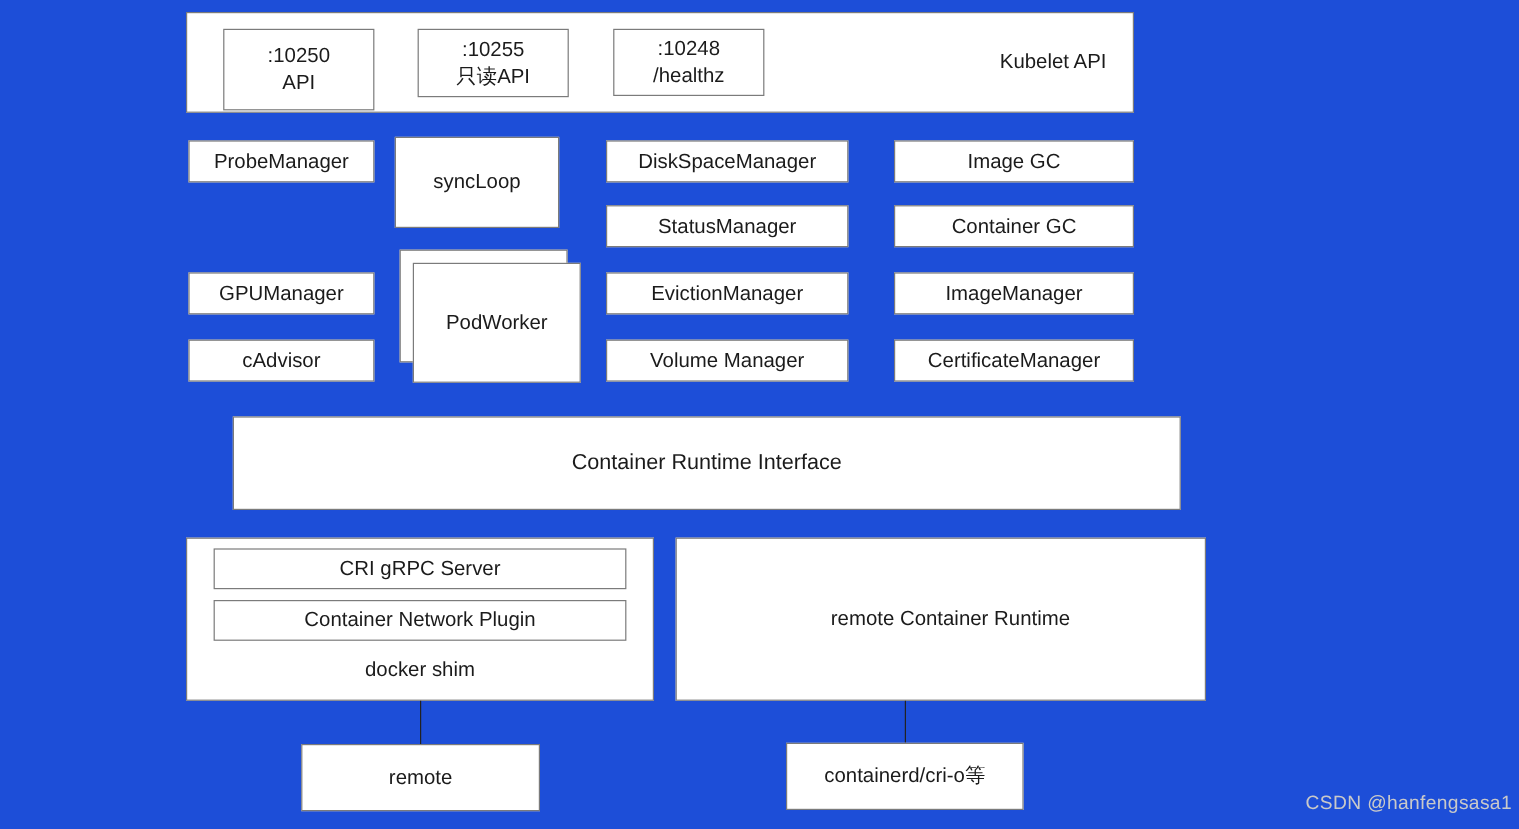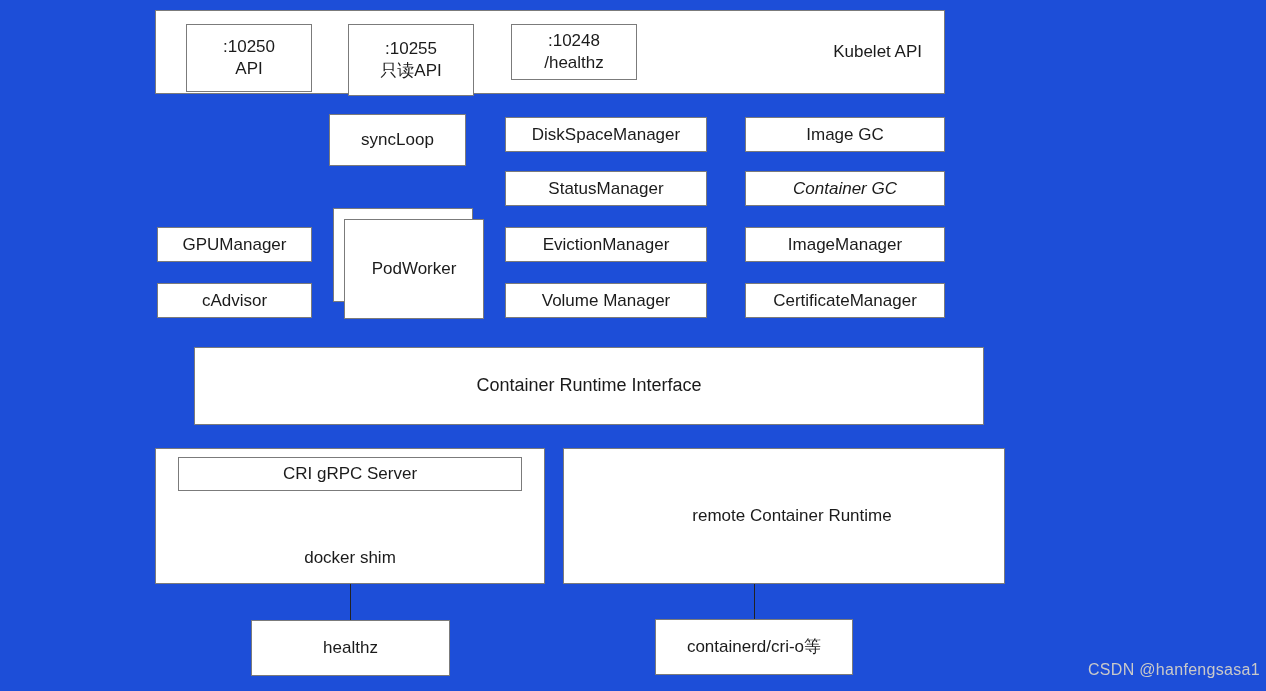--- a/index.html
+++ b/index.html
@@ -77,68 +77,70 @@
 
 <div id="canvas">
 
   <div class="box api-shell" style="left:155px; top:10px; width:790px; height:84px;">
     <span>Kubelet API</span>
   </div>
 
   <div class="box port-box" style="left:186px; top:24px; width:126px; height:68px;">:10250
 API</div>
 
-  <div class="box port-box" style="left:348px; top:24px; width:126px; height:72px;">:10255
+  <div class="box port-box" style="left:348px; top:24px; width:126px; height:57px;">:10255
 只读API</div>
 
   <div class="box port-box" style="left:511px; top:24px; width:126px; height:56px;">:10248
 /healthz</div>
 
+  <div class="box" style="left:157px; top:117px; width:155px; height:35px;">ProbeManager</div>
 
 
   <div class="box" style="left:157px; top:227px; width:155px; height:35px;">GPUManager</div>
 
   <div class="box" style="left:157px; top:283px; width:155px; height:35px;">cAdvisor</div>
 
-  <div class="box" style="left:329px; top:114px; width:137px; height:52px;">syncLoop</div>
+  <div class="box" style="left:329px; top:114px; width:137px; height:76px;">syncLoop</div>
 
   <div class="box stack-back" style="left:333px; top:208px; width:140px; height:94px;"></div>
 
   <div class="box stack-front" style="left:344px; top:219px; width:140px; height:100px;">PodWorker</div>
 
   <div class="box" style="left:505px; top:117px; width:202px; height:35px;">DiskSpaceManager</div>
 
   <div class="box" style="left:505px; top:171px; width:202px; height:35px;">StatusManager</div>
 
   <div class="box" style="left:505px; top:227px; width:202px; height:35px;">EvictionManager</div>
 
   <div class="box" style="left:505px; top:283px; width:202px; height:35px;">Volume Manager</div>
 
   <div class="box" style="left:745px; top:117px; width:200px; height:35px;">Image GC</div>
 
-  <div class="box" style="left:745px; top:171px; width:200px; height:35px;font-style:italic;">Container GC</div>
+  <div class="box" style="left:745px; top:171px; width:200px; height:35px;">Container GC</div>
 
   <div class="box" style="left:745px; top:227px; width:200px; height:35px;">ImageManager</div>
 
   <div class="box" style="left:745px; top:283px; width:200px; height:35px;">CertificateManager</div>
 
   <div class="box cri-bar" style="left:155px; top:347px; width:790px; height:78px;">Container Runtime Interface</div>
 
   <div class="box shim-outer" style="left:155px; top:448px; width:390px; height:136px;">
     <span>docker shim</span>
   </div>
 
   <div class="box" style="left:178px; top:457px; width:344px; height:34px;">CRI gRPC Server</div>
 
+  <div class="box" style="left:178px; top:500px; width:344px; height:34px;">Container Network Plugin</div>
 
   <div class="box" style="left:563px; top:448px; width:442px; height:136px;padding-left:16px;">remote Container Runtime</div>
 
   <div class="connector" style="left:350px; top:584px; height:37px;"></div>
 
   <div class="connector" style="left:754px; top:584px; height:35px;"></div>
 
-  <div class="box" style="left:251px; top:620px; width:199px; height:56px;">healthz</div>
+  <div class="box" style="left:251px; top:620px; width:199px; height:56px;">remote</div>
 
   <div class="box" style="left:655px; top:619px; width:198px; height:56px;">containerd/cri-o等</div>
 
   <div class="watermark" style="left:1072px; top:661px;margin-left:16px;">CSDN @hanfengsasa1</div>
 
 </div>
 
 </body></html>

